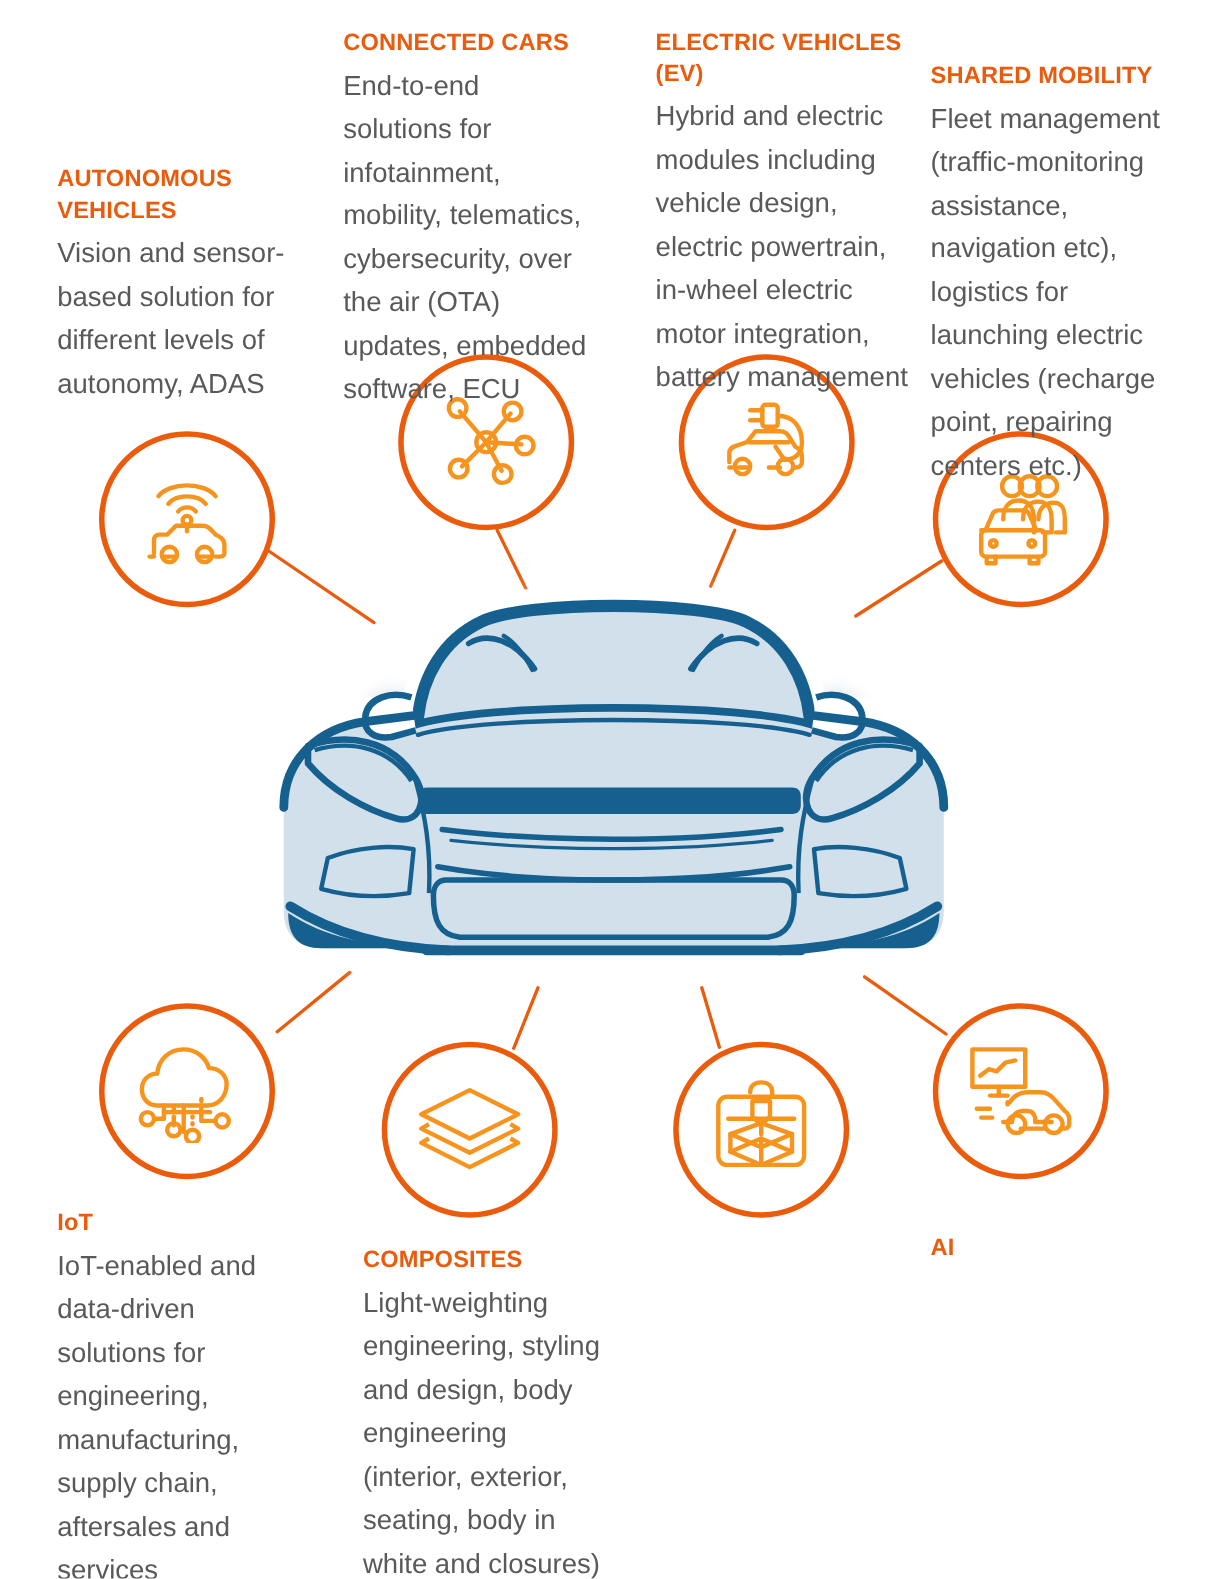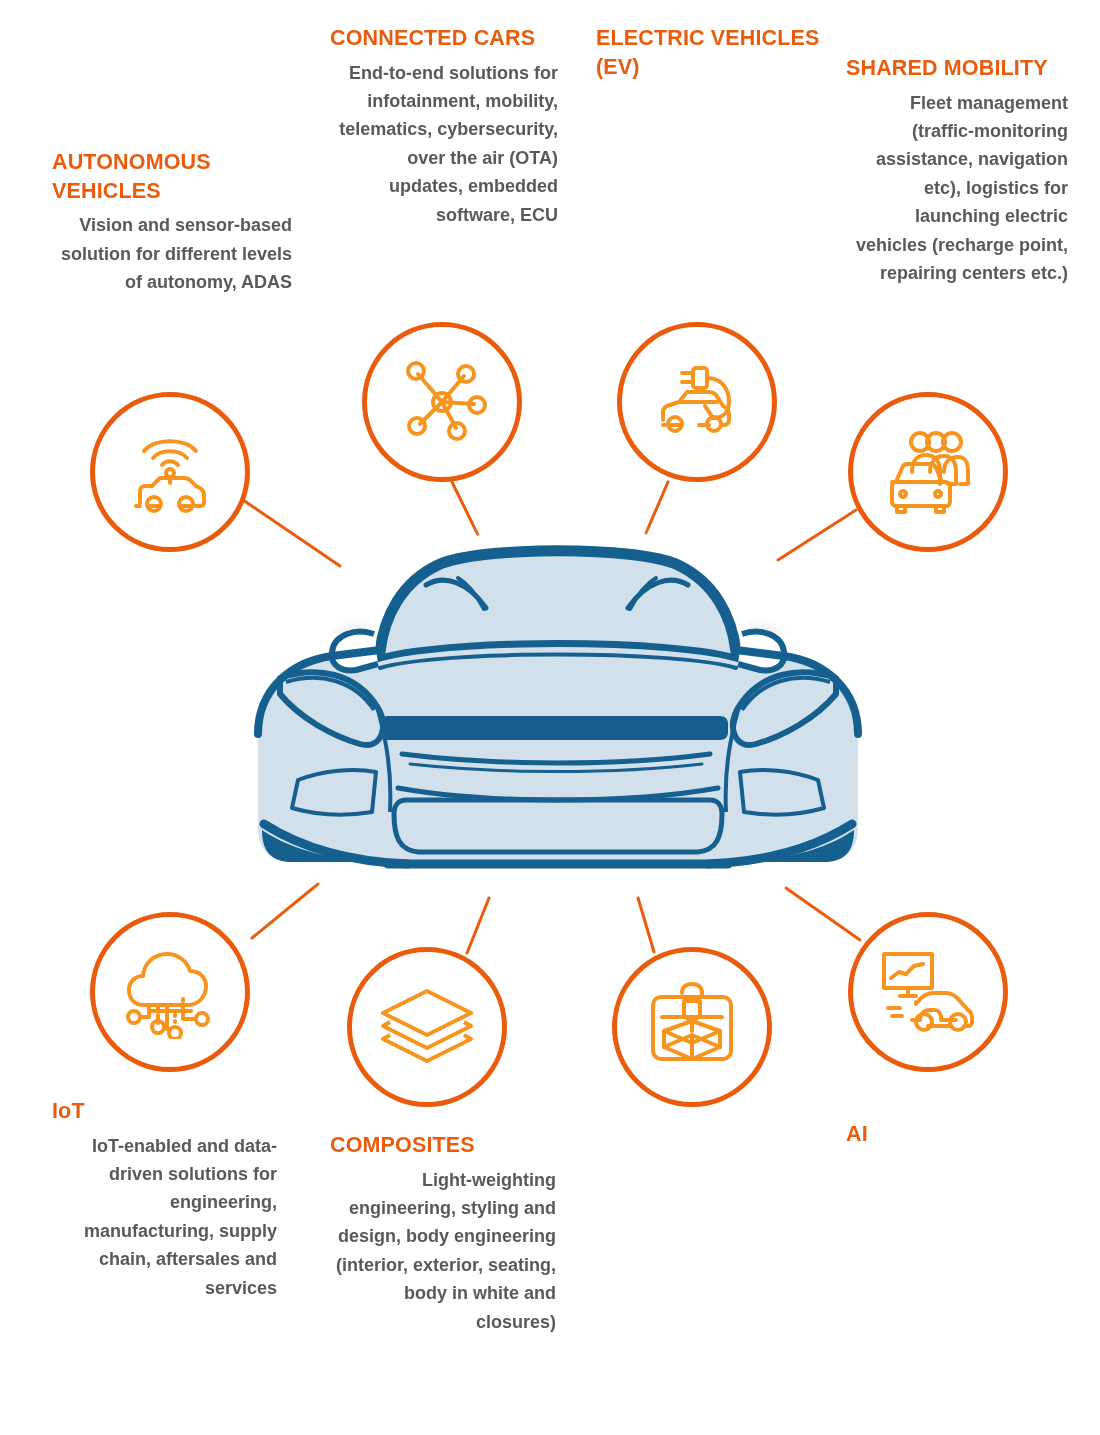--- a/index.html
+++ b/index.html
@@ -68,30 +68,29 @@
   .block .heading {
     color: #ea5b0c;
     font-weight: bold;
     font-size: 21.5px;
     line-height: 1.33;
     letter-spacing: 0.15px;
     margin: 0 0 6px 0;
   }
   .block .body {
     color: #58595b;
-    font-size: 18px;
+    font-size: 25px;
     line-height: 1.58;
     margin: 0;
-    font-weight: 700;
-    text-align: right;
+    font-weight: 400;
   }
 
   
   #blk-autonomous   { left: 52px;  top: 148px; width: 240px; }
-  #blk-connected    { left: 330px; top: 24px;  width: 228px; }
+  #blk-connected    { left: 312px; top: 24px;  width: 228px; }
   #blk-ev           { left: 596px; top: 24px;  width: 238px; }
   #blk-shared       { left: 846px; top: 54px;  width: 222px; }
   #blk-iot          { left: 52px;  top: 1097px; width: 225px; }
   #blk-composites   { left: 330px; top: 1131px; width: 226px; }
   #blk-3dprint      { left: 596px; top: 1131px; width: 216px; }
   #blk-ai           { left: 846px; top: 1120px; width: 225px; }
 
   
   #bub-autonomous { left: 90px;  top: 392px; }
   #bub-connected  { left: 362px; top: 322px; }
@@ -348,20 +347,21 @@
     <p class="body">Vision and sensor-based solution for different levels of autonomy, ADAS</p>
   </div>
 
   <div class="block" id="blk-connected">
     <p class="heading">CONNECTED CARS</p>
     <p class="body">End-to-end solutions for infotainment, mobility, telematics, cybersecurity, over the air (OTA) updates, embedded software, ECU</p>
   </div>
 
   <div class="block" id="blk-ev">
     <p class="heading">ELECTRIC VEHICLES (EV)</p>
+    <p class="body">Hybrid and electric modules including vehicle design, electric powertrain, in-wheel electric motor integration, battery management</p>
   </div>
 
   <div class="block" id="blk-shared">
     <p class="heading">SHARED MOBILITY</p>
     <p class="body">Fleet management (traffic-monitoring assistance, navigation etc), logistics for launching electric vehicles (recharge point, repairing centers etc.)</p>
   </div>
 
   <div class="block" id="blk-composites">
     <p class="heading">COMPOSITES</p>
     <p class="body">Light-weighting engineering, styling and design, body engineering (interior, exterior, seating, body in white and closures)</p>

